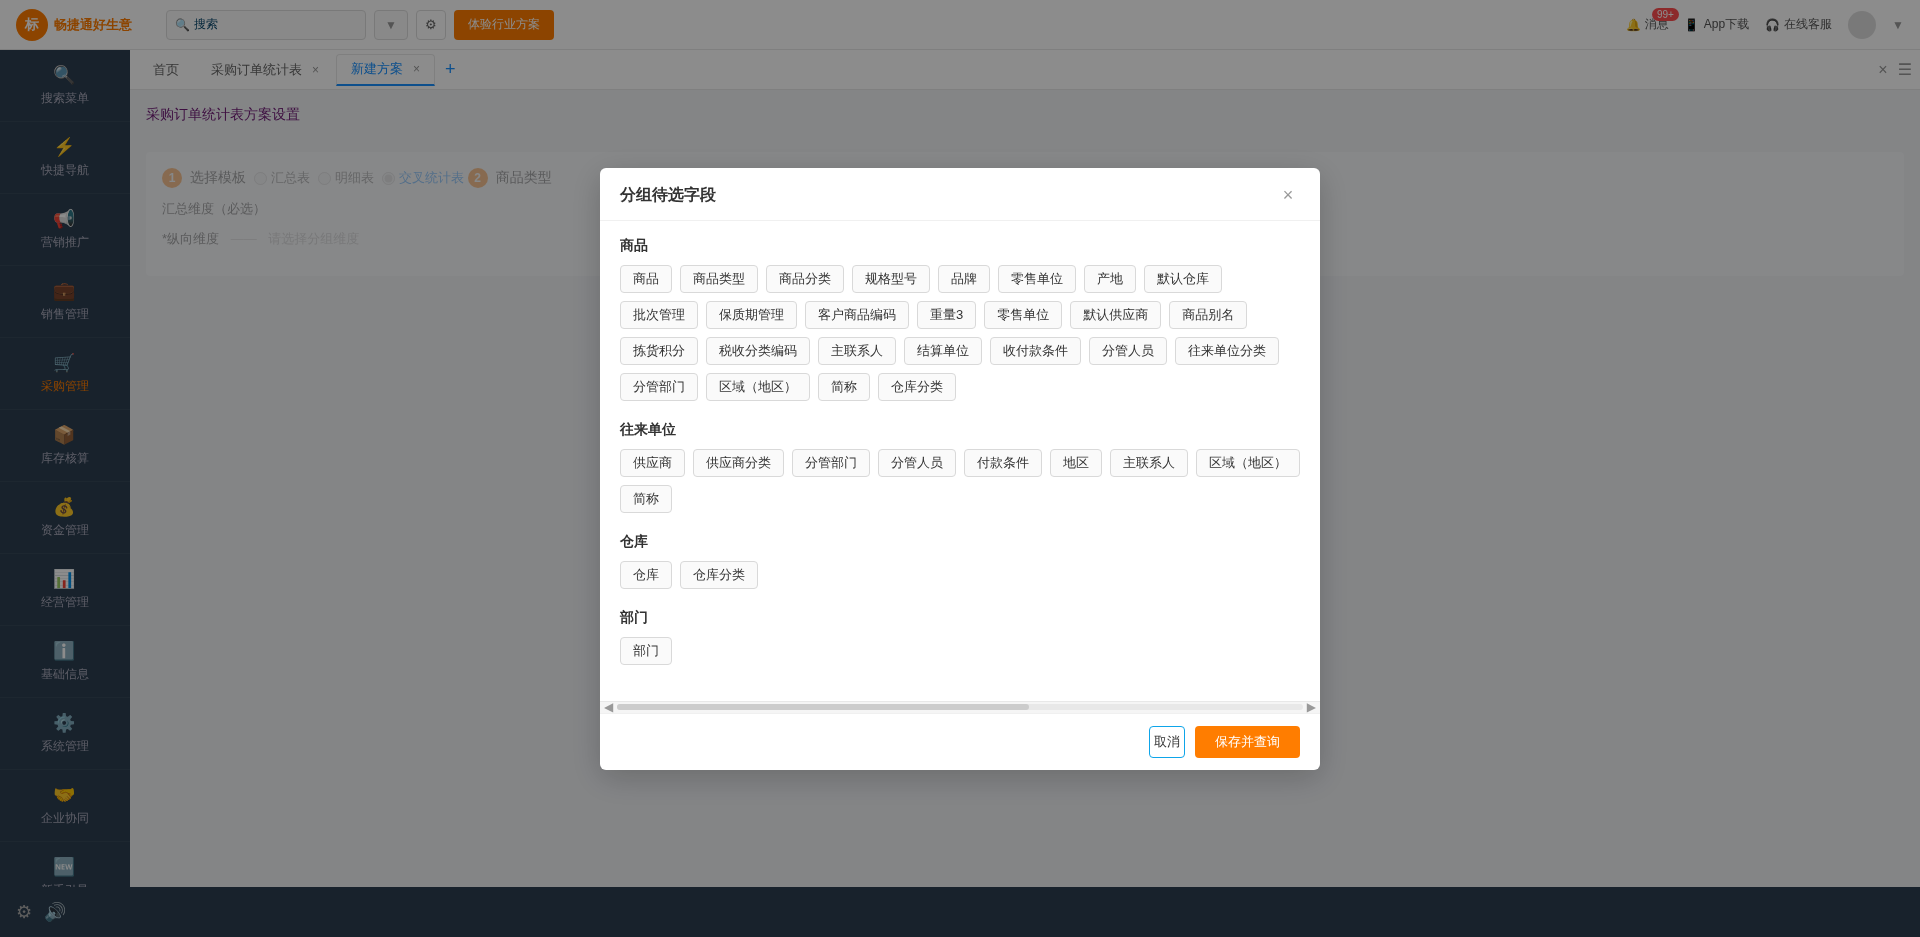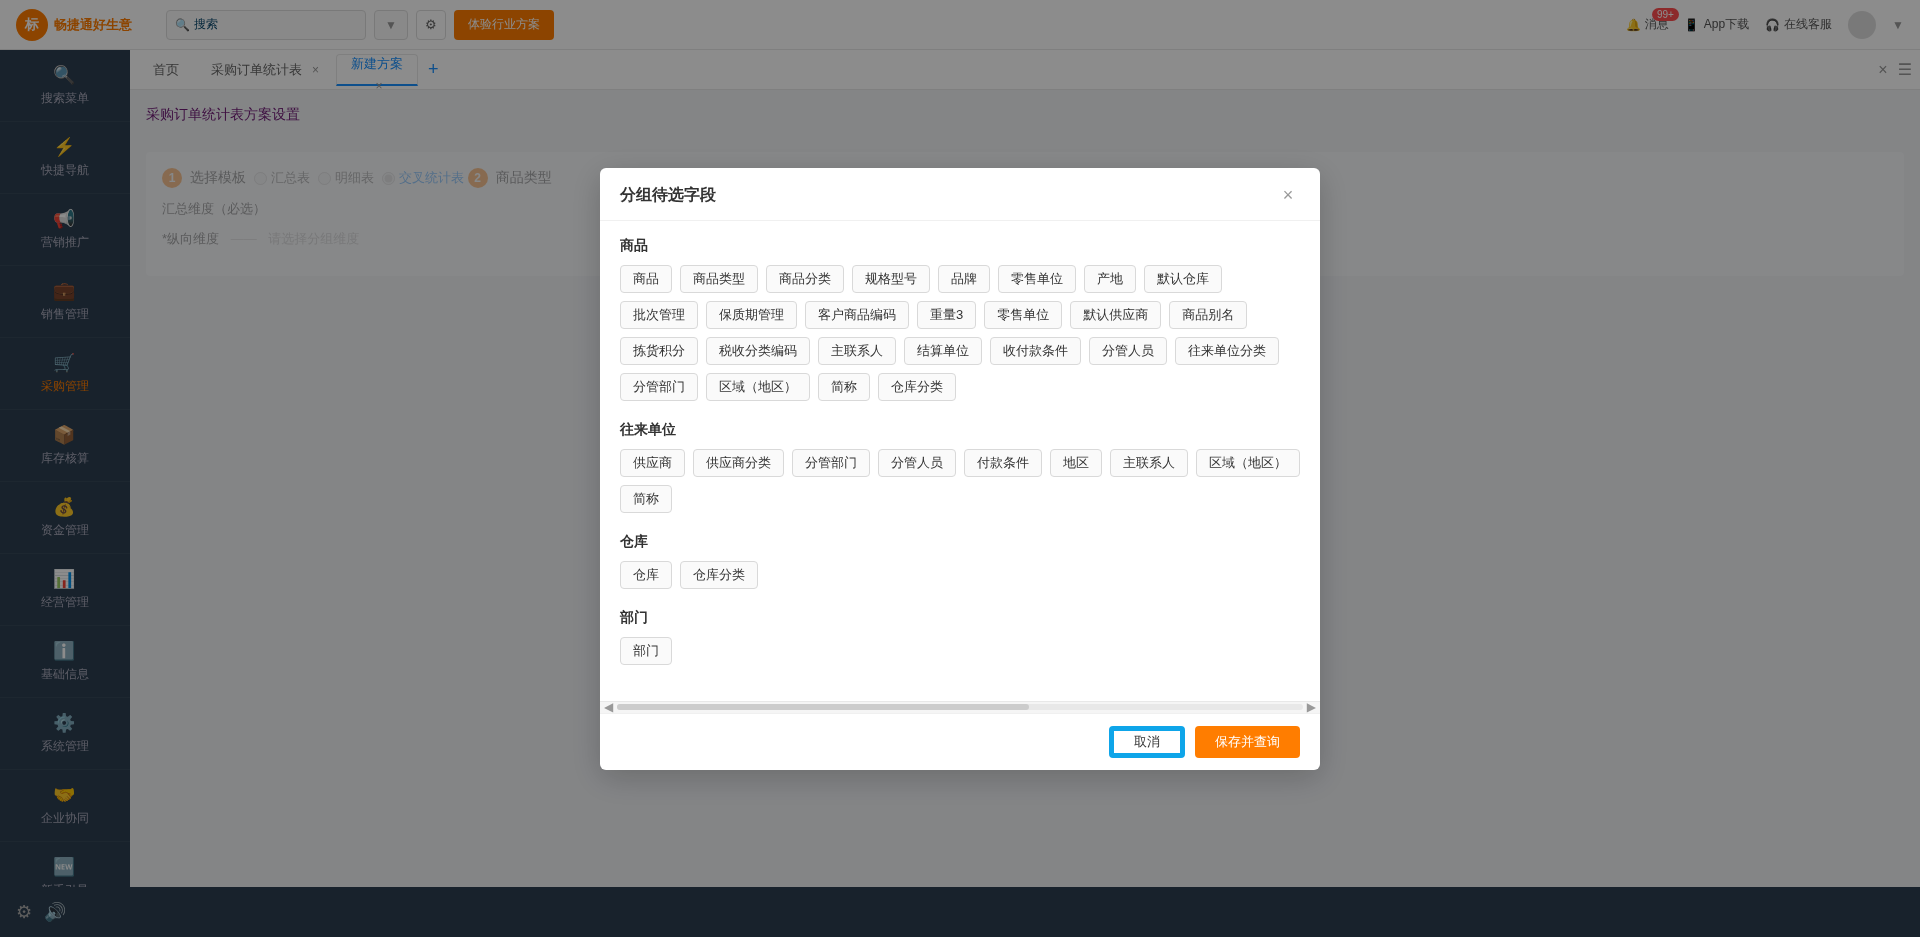--- a/index.html
+++ b/index.html
@@ -26,21 +26,21 @@
     
     .sidebar { position: fixed; left: 0; top: 50px; bottom: 0; width: 130px; background: #2c3e50; overflow-y: auto; z-index: 90; }
     .sidebar-item { display: flex; flex-direction: column; align-items: center; padding: 14px 0; cursor: pointer; color: #aab; font-size: 12px; gap: 4px; border-bottom: 1px solid rgba(255,255,255,0.05); }
     .sidebar-item .s-icon { font-size: 18px; color: #aab; }
     .sidebar-item.active { color: #ff7d00; }
     .sidebar-item.active .s-icon { color: #ff7d00; }
 
     
     .tab-bar { position: fixed; top: 50px; left: 130px; right: 0; height: 40px; background: #fff; border-bottom: 1px solid #e8e8e8; display: flex; align-items: center; padding: 0 8px; z-index: 89; gap: 2px; }
     .tab-item { height: 32px; padding: 0 14px; display: flex; align-items: center; gap: 6px; border-radius: 4px 4px 0 0; cursor: pointer; font-size: 13px; color: #666; border: 1px solid transparent; }
-    .tab-item.active { background: #fff; border-color: #e8e8e8 #e8e8e8 #fff; color: #1890ff; border-bottom: 2px solid #1890ff; flex-direction: column; }
+    .tab-item.active { background: #fff; border-color: #e8e8e8 #e8e8e8 #fff; color: #1890ff; border-bottom: 2px solid #1890ff; }
     .tab-close { font-size: 12px; color: #999; margin-left: 4px; }
     .tab-new { color: #1890ff; padding: 0 8px; cursor: pointer; font-size: 18px; }
 
     
     .main-content { position: fixed; top: 90px; left: 130px; right: 0; bottom: 0; background: #f0f2f5; overflow: auto; padding: 16px; }
     .page-title { font-size: 14px; color: #701a75; margin-bottom: 28px; }
 
     
     .bg-form { background: #fff; border-radius: 4px; padding: 16px; opacity: 0.4; }
     .step-label { display: inline-flex; align-items: center; gap: 8px; font-size: 14px; color: #333; margin-bottom: 12px; }
@@ -65,21 +65,21 @@
     .fields-grid { display: flex; flex-wrap: wrap; gap: 8px; }
     .field-tag { height: 28px; padding: 0 12px; border: 1px solid #d9d9d9; border-radius: 4px; display: flex; align-items: center; cursor: pointer; font-size: 13px; color: #333; background: #fafafa; white-space: nowrap; }
     .field-tag.selected { border-color: #1890ff; color: #1890ff; background: #e6f7ff; }
 
     
     .bottom-bar { position: fixed; bottom: 0; left: 0; right: 0; height: 50px; background: #2c3e50; display: flex; align-items: center; justify-content: space-between; padding: 0 16px; z-index: 100; }
     .bottom-left { display: flex; gap: 12px; }
     .bottom-icon { color: #aaa; font-size: 18px; cursor: pointer; }
 
     
-    .btn-cancel { height: 32px; padding: 0 20px; border: 5px solid #0ea5e9; border-radius: 4px; background: #fff; cursor: pointer; font-size: 13px; color: #333; }
+    .btn-cancel { height: 32px; padding: 0 4px; border: 1px solid #0ea5e9; border-radius: 4px; background: #fff; cursor: pointer; font-size: 13px; color: #333; }
     .btn-primary { height: 32px; padding: 0 20px; border: none; border-radius: 4px; background: #ff7d00; cursor: pointer; font-size: 13px; color: #fff; }
 
     
     .modal-hscroll { height: 12px; background: #f5f5f5; border-top: 1px solid #e8e8e8; display: flex; align-items: center; padding: 0 4px; flex-shrink: 0; }
     .hscroll-track { flex: 1; height: 6px; background: #e8e8e8; border-radius: 3px; position: relative; }
     .hscroll-thumb { width: 60%; height: 6px; background: #ccc; border-radius: 3px; }
   </style>
 </head>
 <body>
 

